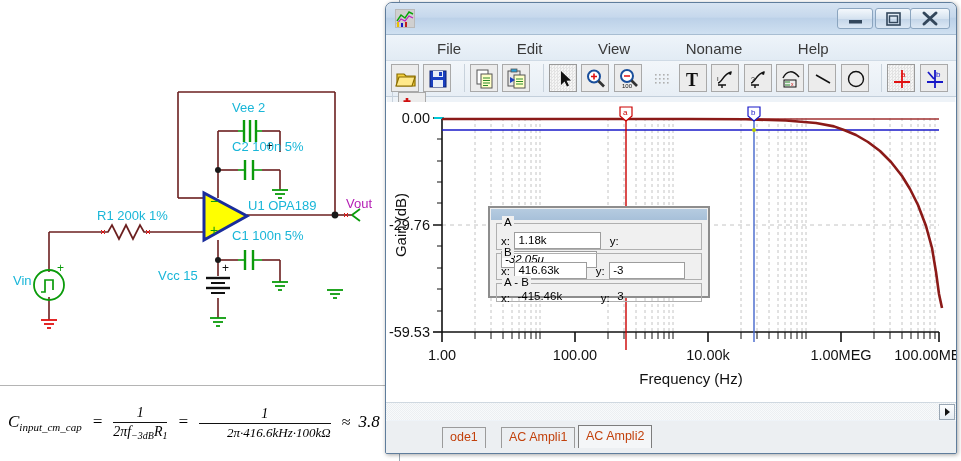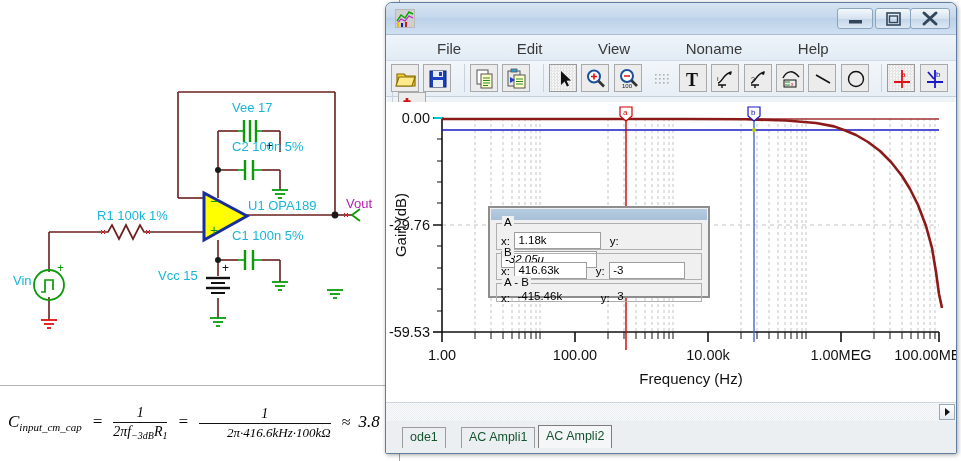--- a/index.html
+++ b/index.html
@@ -136,22 +136,22 @@
     position:absolute; right:1px; top:1px; width:16px; height:16px;
     background:linear-gradient(to bottom,#fcfdfe,#e6ecf2);
     border:1px solid #9aa7b4;
   }
   #tabbar{
     position:absolute; left:0; top:418px; width:570px; height:32px;
     background:#eceff2;
   }
   .tab{
     position:absolute; top:6px; height:21px; line-height:19px;
-    font-size:12.5px; color:#14532d; padding:0 7px;
-    background:#eceff2; border:1px solid #9b9b9b; border-bottom:none;
+    font-size:12.5px; color:#c2410c; padding:0 7px;
+    background:#eceff2; border:1px solid #9b9b9b; border-bottom:none;margin-left:40px;
   }
   .tab.active{
     top:4px; height:23px; line-height:21px; background:#f4f6f8;
     border-color:#7d7d7d; font-weight:normal;
   }
 </style>
 </head>
 <body>
 
 <div id="schematic">
@@ -274,24 +274,24 @@
         <path d="M352,215 L360,209 M352,215 L360,221" stroke="#0a9b0a" stroke-width="1.8" fill="none"></path>
       </g>
 
       <g stroke="#e01010" stroke-width="1">
         <path d="M101,230 l4,4 M105,230 l-4,4"></path>
           <path d="M146,230 l4,4 M150,230 l-4,4"></path>
         <path d="M344,213 l4,4 M348,213 l-4,4"></path>
       </g>
     </svg>
 
-    <div style="position:absolute;left:232px;top:100px;font-size:13px;color:#19b6d8;">Vee 17</div>
+    <div style="position:absolute;left:232px;top:100px;font-size:13px;color:#19b6d8;">Vee 2</div>
     <div style="position:absolute;left:232px;top:139px;font-size:13px;color:#19b6d8;">C2 100n 5%</div>
     <div style="position:absolute;left:232px;top:228px;font-size:13px;color:#19b6d8;">C1 100n 5%</div>
-    <div style="position:absolute;left:97px;top:208px;font-size:13px;color:#19b6d8;">R1 100k 1%</div>
+    <div style="position:absolute;left:97px;top:208px;font-size:13px;color:#19b6d8;">R1 200k 1%</div>
     <div style="position:absolute;left:248px;top:198px;font-size:13px;color:#19b6d8;">U1 OPA189</div>
     <div style="position:absolute;left:158px;top:268px;font-size:13px;color:#19b6d8;">Vcc 15</div>
     <div style="position:absolute;left:13px;top:273px;font-size:13px;color:#19b6d8;">Vin</div>
     <div style="position:absolute;left:346px;top:196px;font-size:13px;color:#b41fb4;">Vout</div>
   </div>
 
   <div id="schematic-formula-area">
     <div style="position:absolute;left:8px;top:18px;font-family:'Liberation Serif',serif;font-style:italic;white-space:nowrap;">
       <span style="font-size:17px;">C</span><span style="font-size:11px;vertical-align:-4px;">input_cm_cap</span>
       <span style="font-size:17px;padding:0 6px;">=</span>

